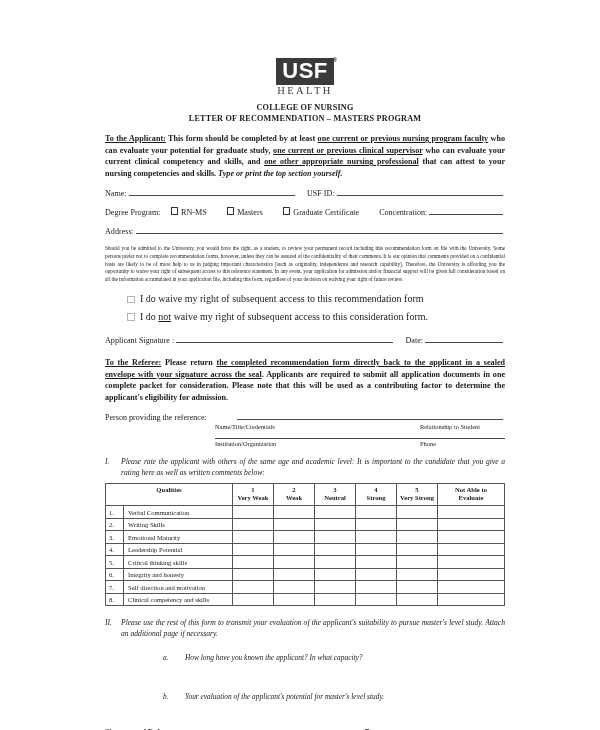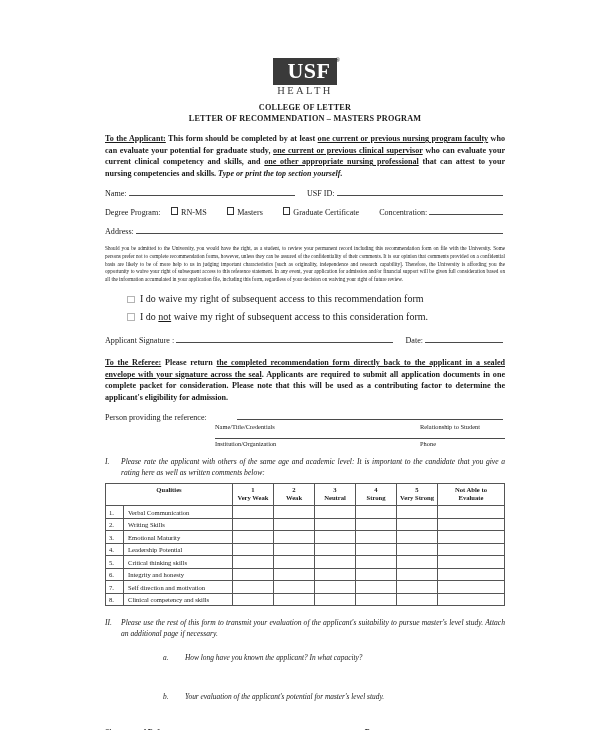--- a/index.html
+++ b/index.html
@@ -31,25 +31,25 @@
   .usf-mark {
     display: inline-block;
     text-align: center;
     line-height: 1;
   }
   .usf-box {
     display: inline-block;
     position: relative;
     background: #3a3a3a;
     color: #ffffff;
-    font-family: Liberation Serif, serif;
+    font-family: Liberation Sans, sans-serif;
     font-weight: bold;
     font-size: 22px;
     letter-spacing: 0.5px;
-    padding: 2px 6px 3px 14px;
+    padding: 2px 6px 3px 6px;
   }
   .usf-reg {
     position: absolute;
     top: -1px;
     right: -4px;
     font-size: 6px;
     color: #3a3a3a;
   }
   .usf-health {
     font-family: "Liberation Serif", serif;
@@ -219,21 +219,21 @@
     <div class="usf-mark">
       <div class="usf-box">
         <span>USF</span>
         <span class="usf-reg">®</span>
       </div>
       <div class="usf-health">HEALTH</div>
     </div>
   </div>
 
   <div class="doc-title">
-    <div>COLLEGE OF LETTER</div>
+    <div>COLLEGE OF NURSING</div>
     <div>LETTER OF RECOMMENDATION – MASTERS PROGRAM</div>
   </div>
 
   <p class="para"><b><u>To the Applicant:</u></b><b> This form should be completed by at least </b><b><u>one current or previous nursing program faculty</u></b><b> who can evaluate your potential for graduate study, </b><b><u>one current or previous clinical supervisor</u></b><b> who can evaluate your current clinical competency and skills, and </b><b><u>one other appropriate nursing professional</u></b><b> that can attest to your nursing competencies and skills. </b><b><i>Type or print the top section yourself.</i></b></p>
 
   <div class="field-row">
     <span class="field-label">Name:</span>
     <span class="rule"></span>
     <span class="gap"></span>
     <span class="field-label">USF ID:</span>

